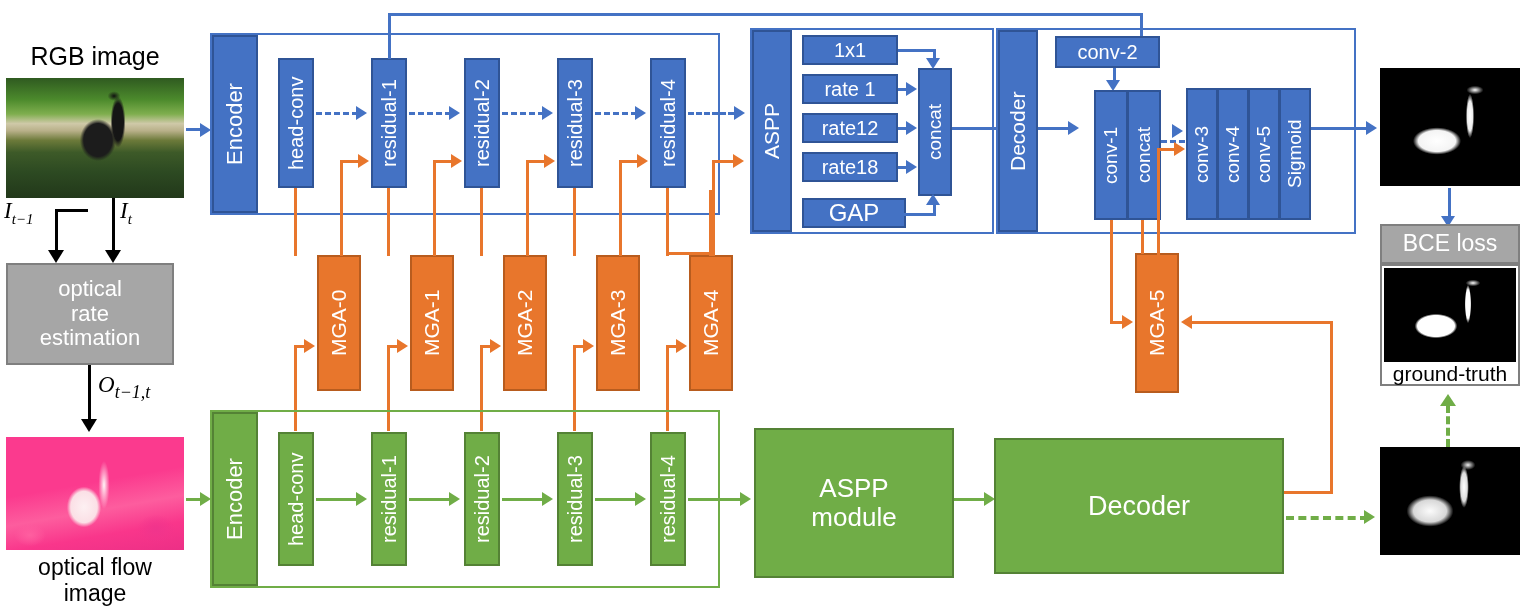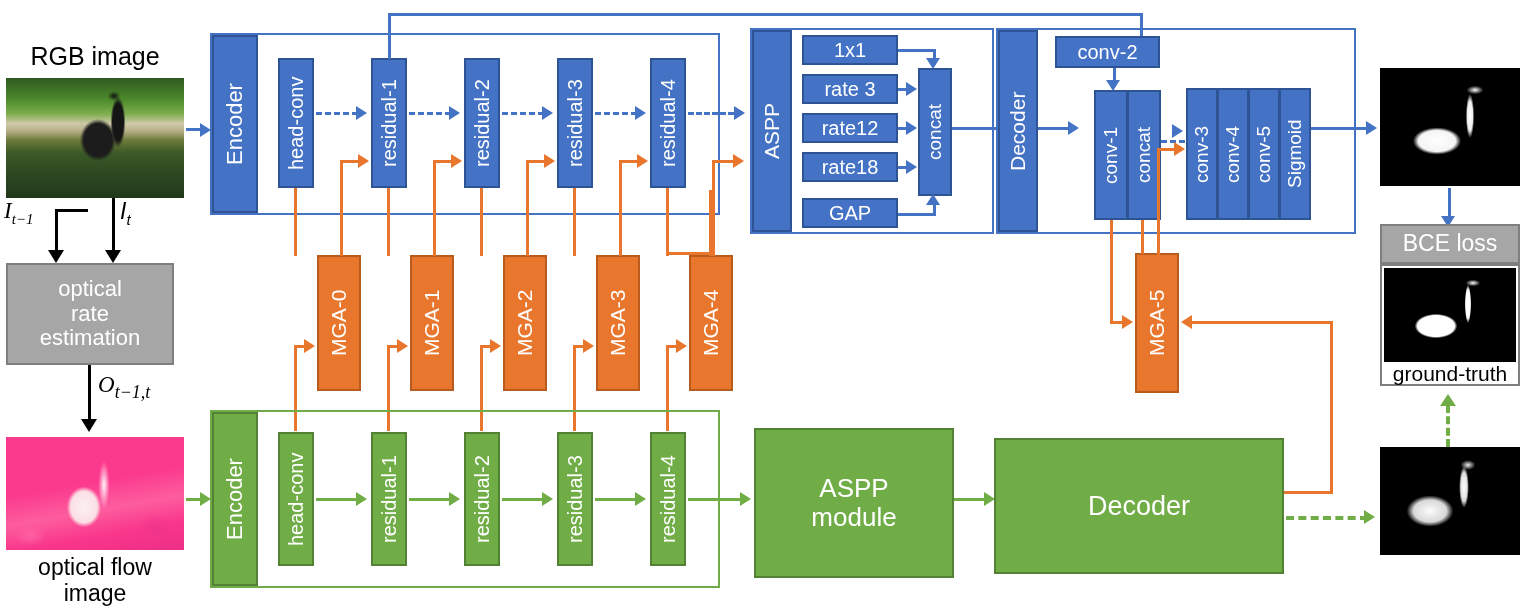--- a/index.html
+++ b/index.html
@@ -54,21 +54,21 @@
         radial-gradient(ellipse 8px 6px at 108px 18px, #101010 0%, rgba(16,16,16,0) 80%),
         linear-gradient(180deg,
           #2f5a20 0%, #4c8a2c 18%, #7fae4e 30%,
           #cfc9a8 38%, #b8b089 44%, #6c7a3a 52%,
           #3d5a28 62%, #2d4a22 78%, #22381a 100%);">
 </div>
 
 <div class="lbl" style="left:4px;top:198px;font-size:23px;font-family:'Liberation Serif',serif;font-style:italic;">
   <span>I</span><sub style="font-size:15px;">t−1</sub>
 </div>
-<div class="lbl" style="left:120px;top:198px;font-size:23px;font-family:Liberation Sans, sans-serif;font-style:italic;text-align:center;">
+<div class="lbl" style="left:120px;top:198px;font-size:23px;font-family:Liberation Serif, serif;font-style:italic;text-align:center;">
   <span>I</span><sub style="font-size:15px;">t</sub>
 </div>
 
 <div class="ln vk" style="left:112px;top:198px;height:54px;"></div>
 <div class="ah ah-d-k" style="left:105px;top:250px;"></div>
 <div class="ln hk" style="left:55px;top:209px;width:33px;"></div>
 <div class="ln vk" style="left:55px;top:209px;height:43px;"></div>
 <div class="ah ah-d-k" style="left:48px;top:250px;"></div>
 
 <div class="blk gray" style="left:6px;top:263px;width:168px;height:102px;font-size:22px;flex-direction:column;">
@@ -122,24 +122,24 @@
 
 <div class="ln vb" style="left:388px;top:13px;height:46px;"></div>
 <div class="ln hb" style="left:388px;top:13px;width:755px;"></div>
 <div class="ln vb" style="left:1140px;top:13px;height:30px;"></div>
 <div class="ah ah-d-b" style="left:1133px;top:40px;"></div>
 
 <div class="blk groupB" style="left:750px;top:28px;width:244px;height:206px;"></div>
 <div class="blk blue vert" style="left:752px;top:30px;width:40px;height:202px;font-size:21px;">ASPP</div>
 
 <div class="blk blue" style="left:802px;top:35px;width:96px;height:30px;font-size:20px;">1x1</div>
-<div class="blk blue" style="left:802px;top:74px;width:96px;height:30px;font-size:20px;">rate 3</div>
+<div class="blk blue" style="left:802px;top:74px;width:96px;height:30px;font-size:20px;">rate 1</div>
 <div class="blk blue" style="left:802px;top:113px;width:96px;height:30px;font-size:20px;">rate12</div>
 <div class="blk blue" style="left:802px;top:152px;width:96px;height:30px;font-size:20px;">rate18</div>
-<div class="blk blue" style="left:802px;top:198px;width:96px;height:30px;font-size:20px;">GAP</div>
+<div class="blk blue" style="left:802px;top:198px;width:104px;height:30px;font-size:24px;">GAP</div>
 
 <div class="blk blue vert" style="left:918px;top:68px;width:34px;height:128px;font-size:19px;">concat</div>
 
 <div class="ln hb" style="left:898px;top:49px;width:38px;"></div>
 <div class="ln vb" style="left:933px;top:49px;height:12px;"></div>
 <div class="ah ah-d-b" style="left:926px;top:58px;"></div>
 
 <div class="ln hb" style="left:898px;top:88px;width:12px;"></div>
 <div class="ah ah-r-b" style="left:906px;top:82px;"></div>
 <div class="ln hb" style="left:898px;top:127px;width:12px;"></div>

